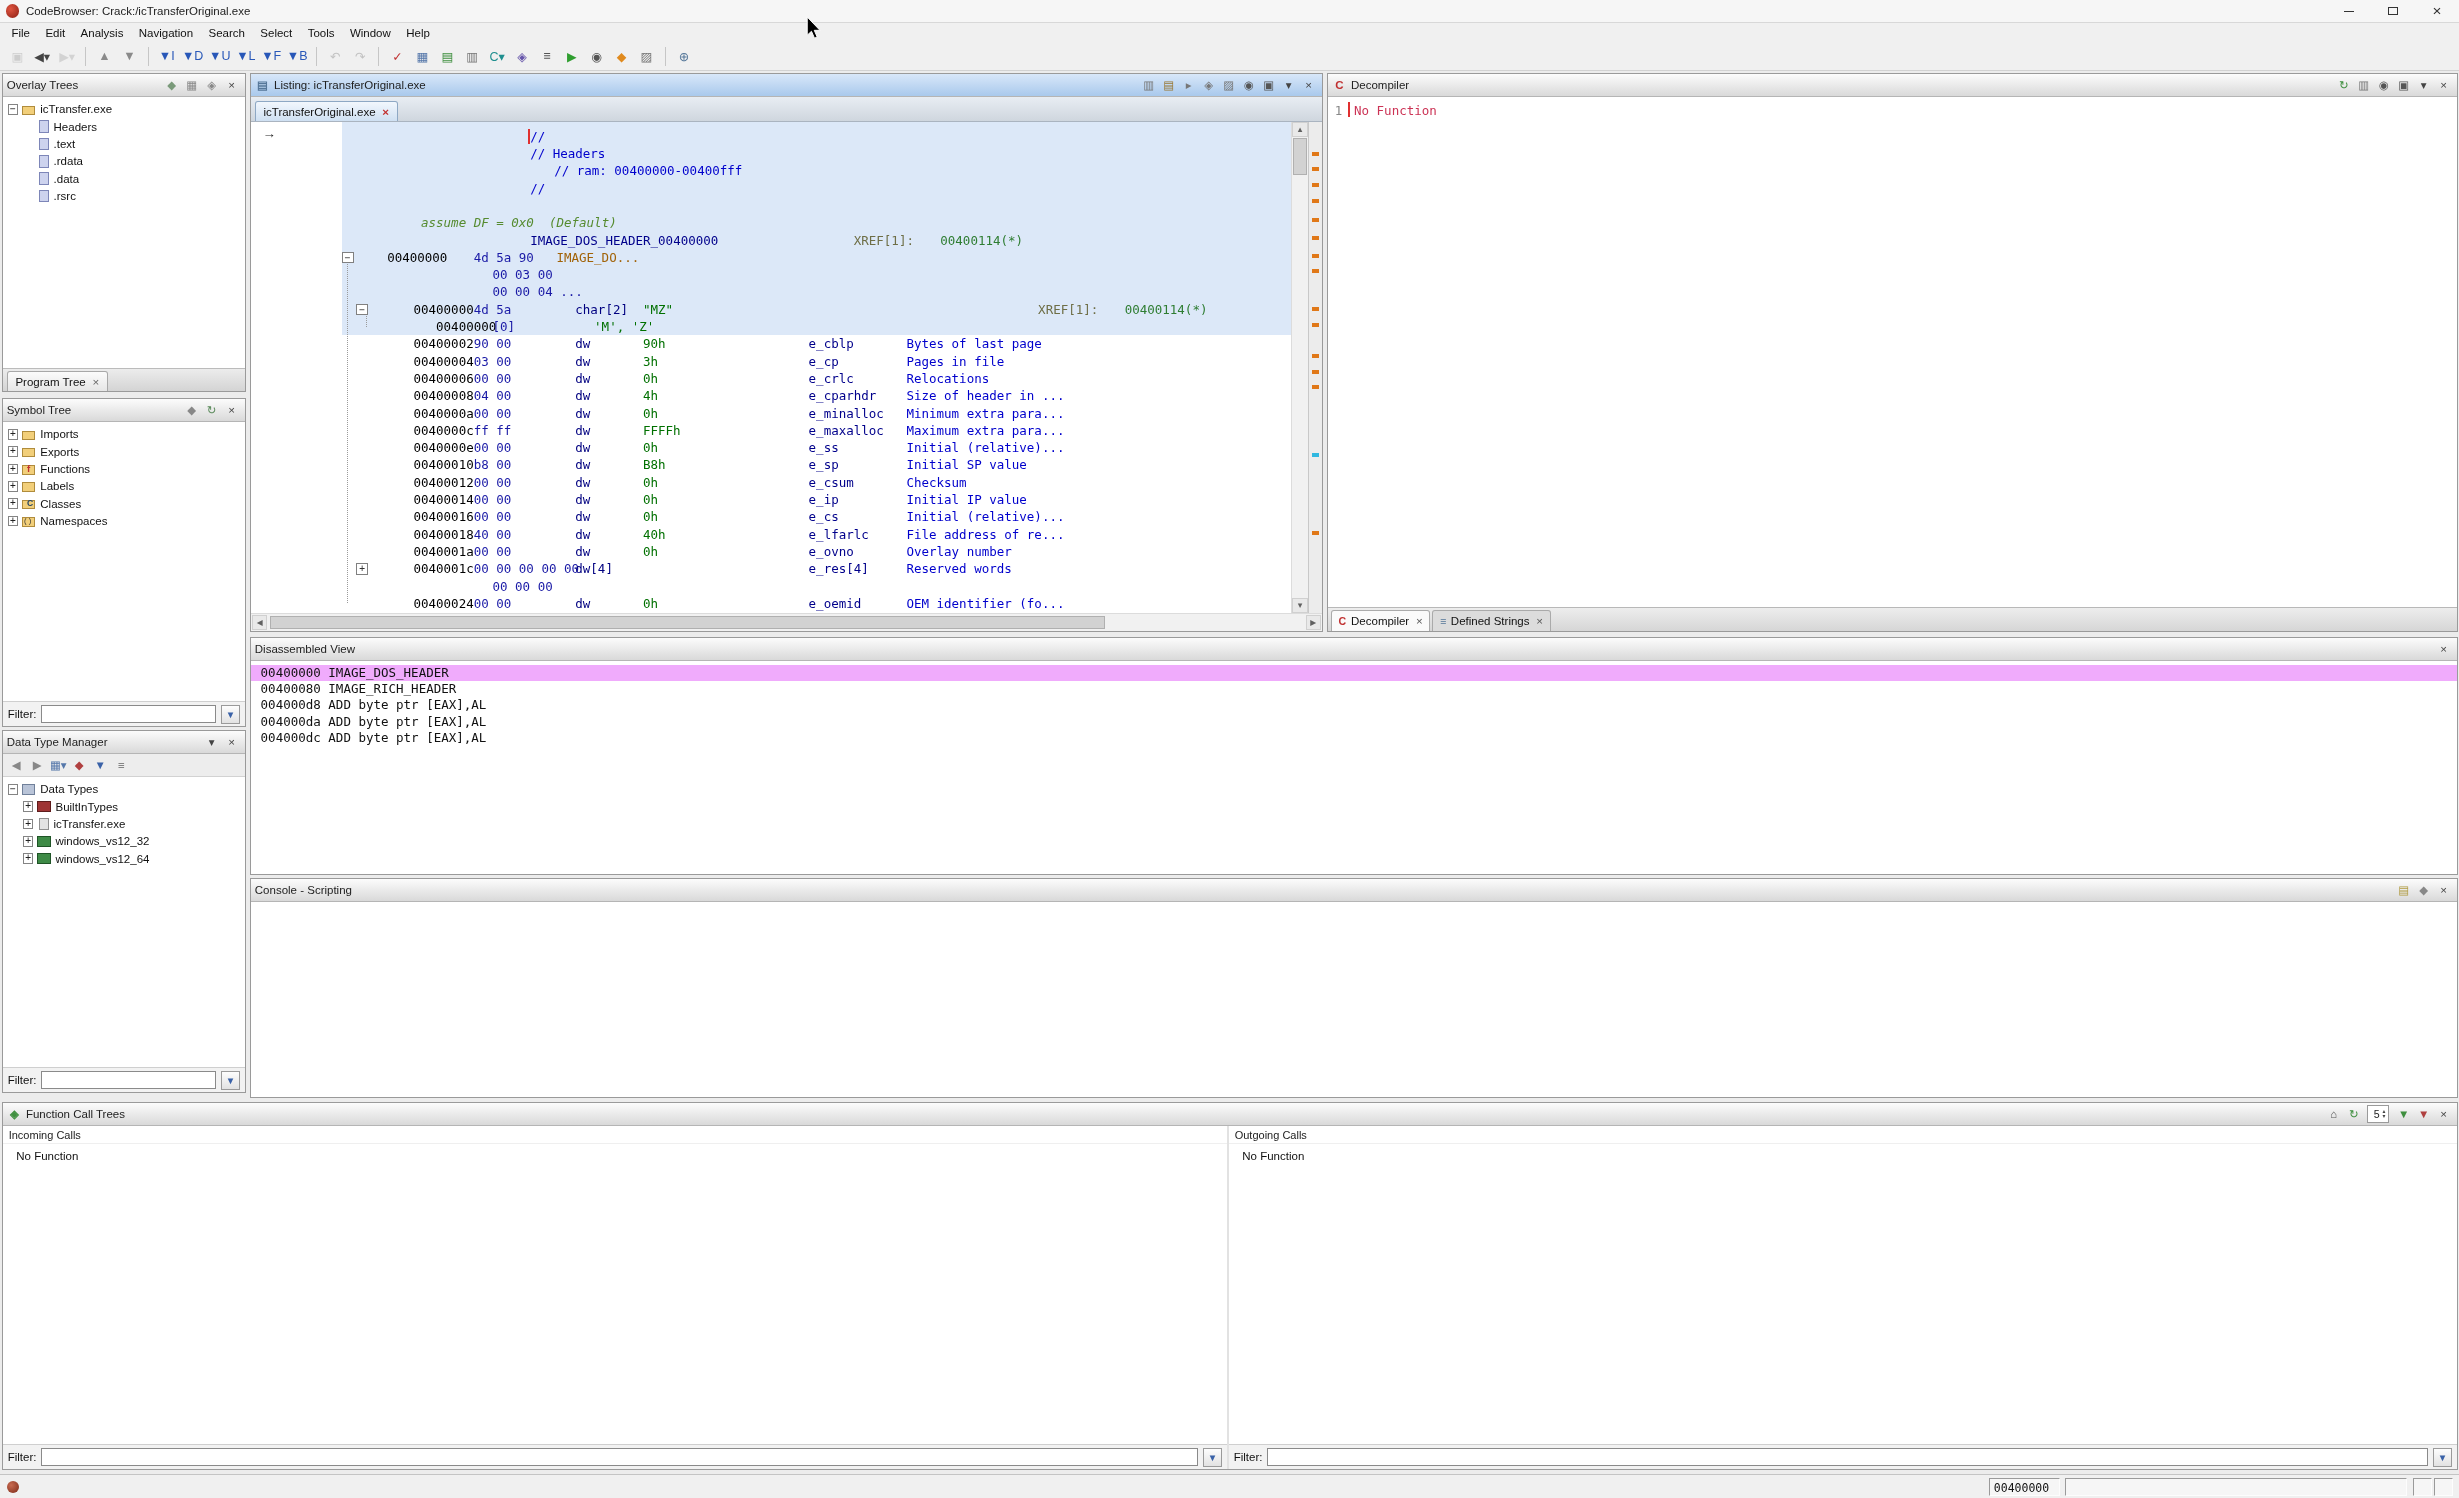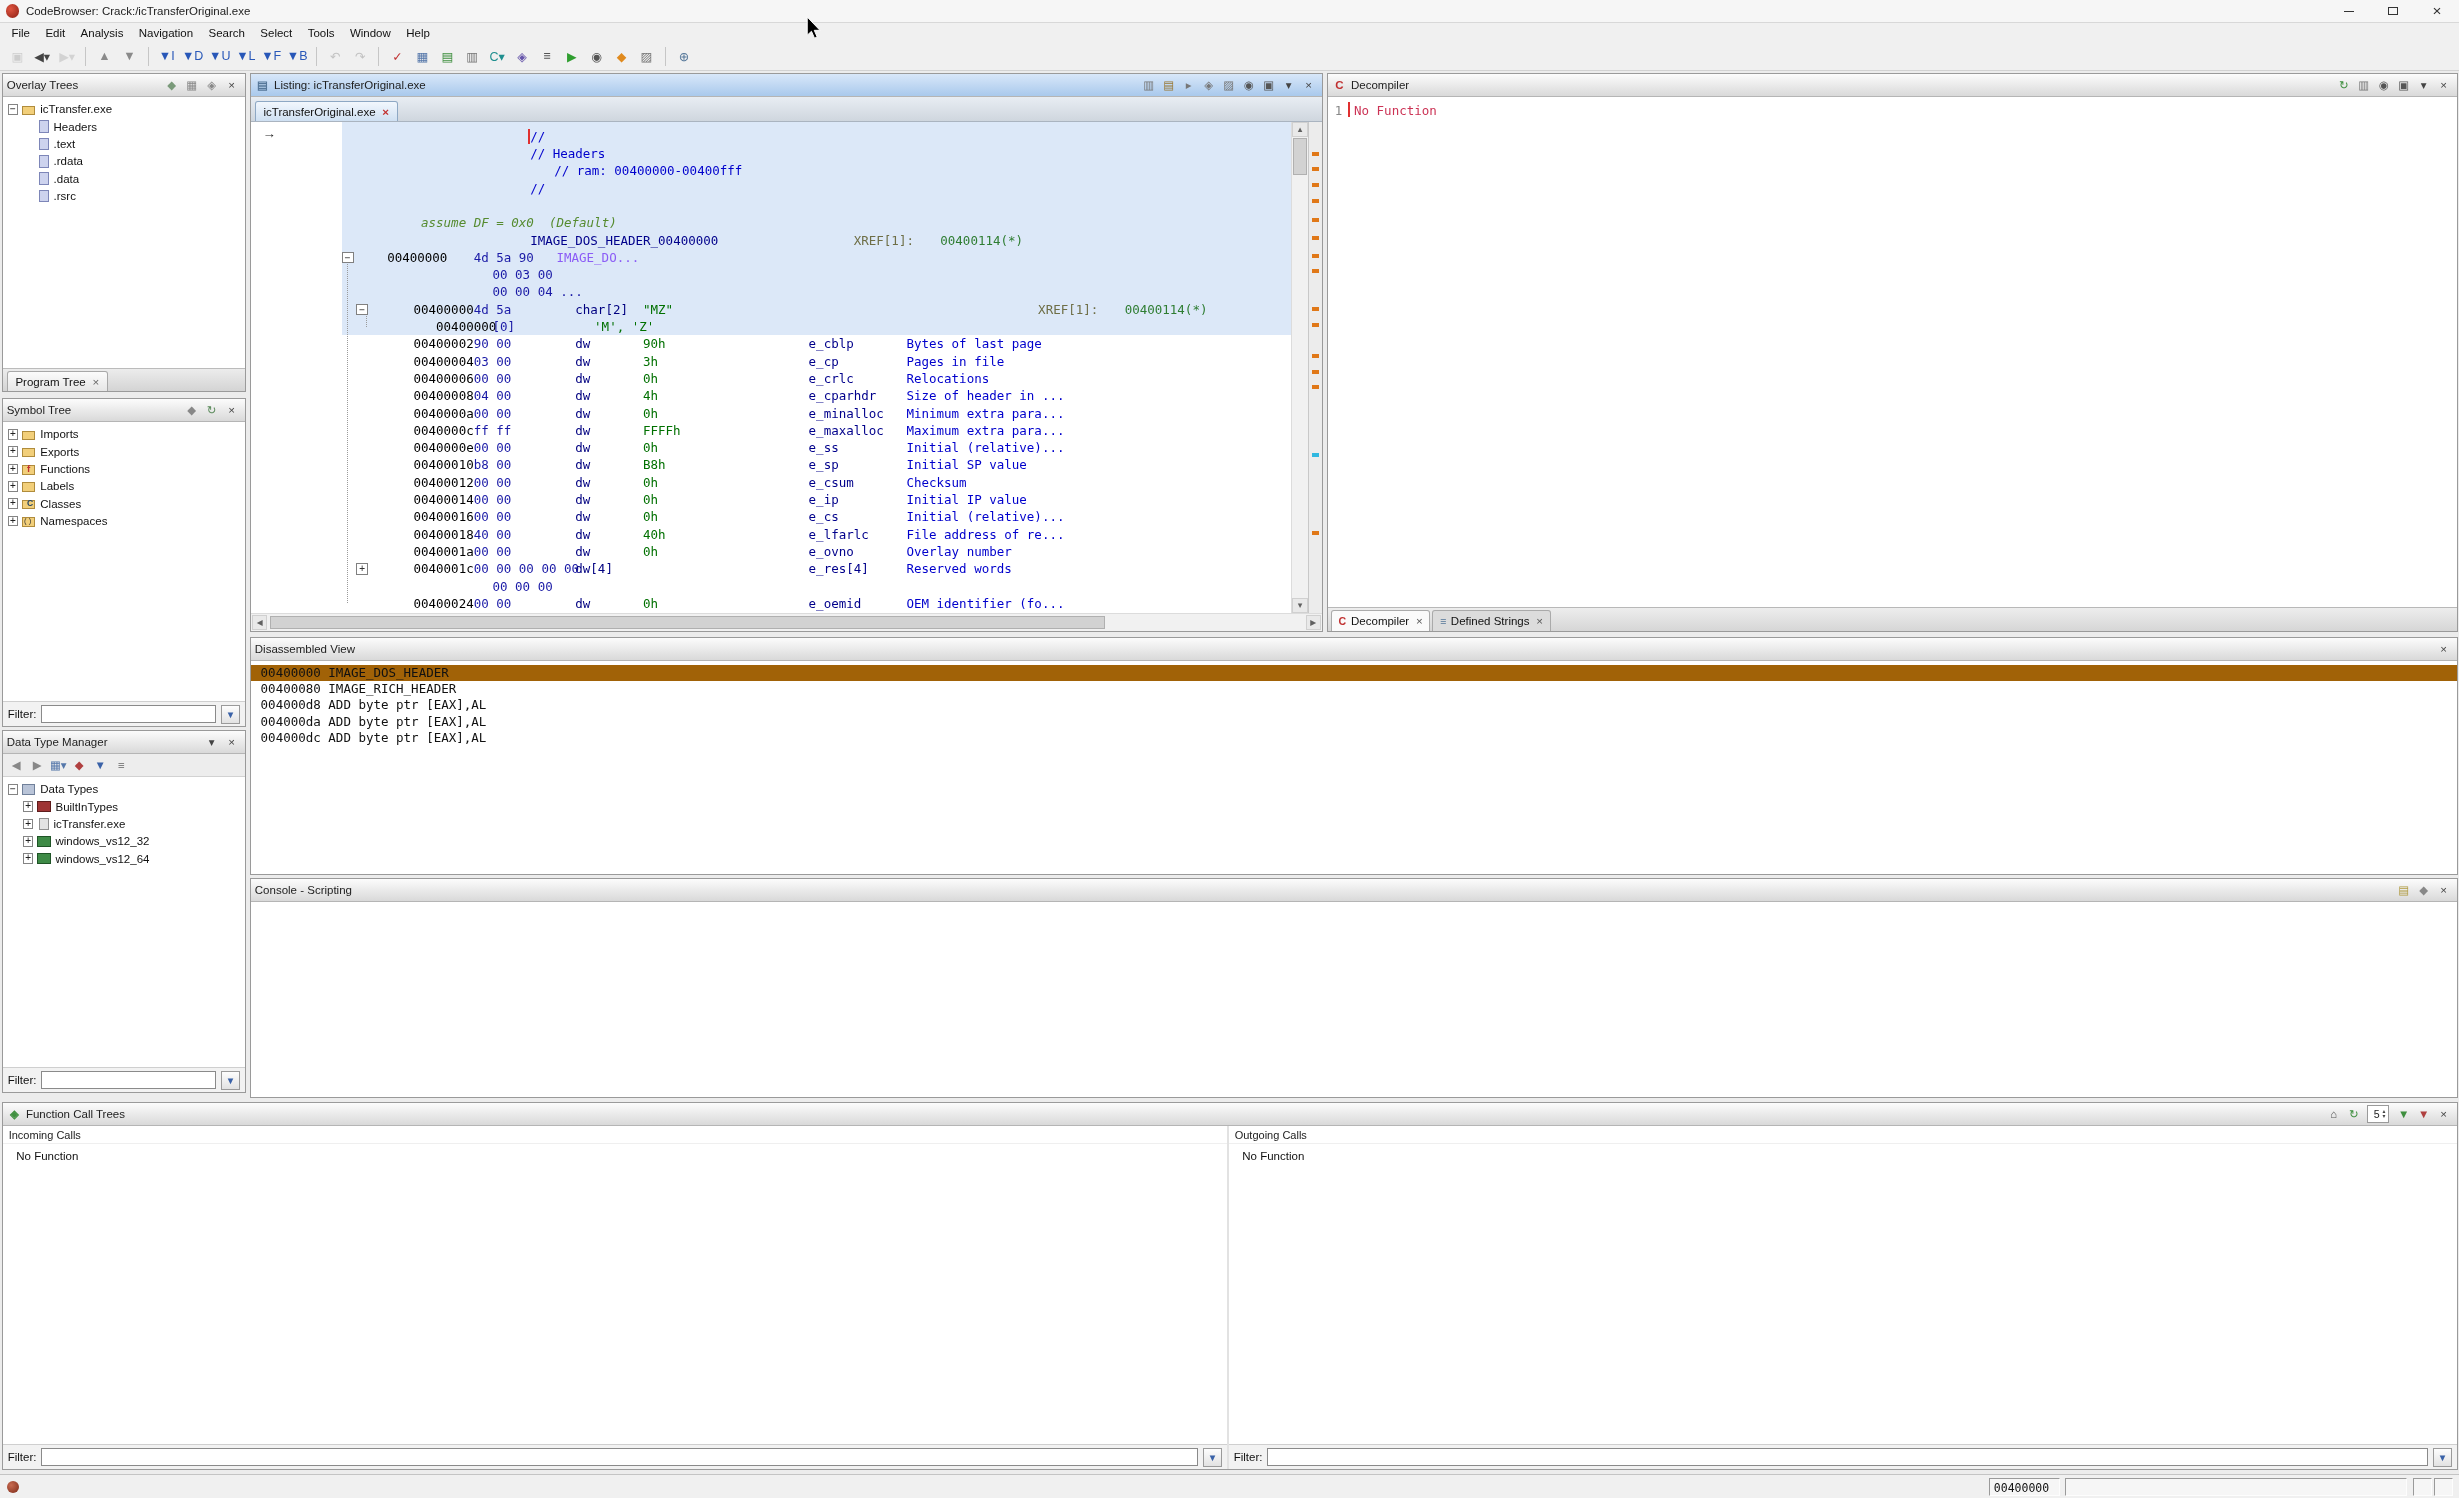--- a/index.html
+++ b/index.html
@@ -90,21 +90,21 @@
 .c-bytes{color:#1a1aa6}
 .c-mnem{color:#000080}
 .c-val{color:#007000}
 .c-field{color:#00008b}
 .c-com{color:#0000cc}
 .c-str{color:#007000}
 .c-label{color:#00008b}
 .c-xrefh{color:#6e6e46}
 .c-xref{color:#2e7d32}
 .c-assume{color:#558b2f;font-style:italic}
-.c-preview{color:#8b5cf6}
+.c-preview{color:#a16207}
 .vscroll{width:16.3px;flex:none;background:#f1f1f1;border-left:1px solid #dcdcdc;position:relative}
 .sbtn{position:absolute;left:0;right:0;height:15.4px;display:flex;align-items:center;justify-content:center;font-size:7.7px;color:#606060;background:#e9e9e9;border:1px solid #d0d0d0}
 .sbtn.up{top:0}.sbtn.down{bottom:0}
 .vthumb{position:absolute;left:1px;right:1px;top:16.3px;height:37px;background:#d2d2d2;border:1px solid #b0b0b0}
 .overview{width:14.4px;flex:none;background:#ececec;border-left:1px solid #c8c8c8;position:relative}
 .ovmark{position:absolute;left:2.9px;width:7.7px;height:3.8px}
 .hscroll{position:absolute;left:0;right:0;bottom:0;height:18px;background:#f1f1f1;border-top:1px solid #dcdcdc}
 .hbtn{position:absolute;top:1px;width:15.4px;height:15.4px;display:flex;align-items:center;justify-content:center;font-size:7.7px;color:#606060;background:#e9e9e9;border:1px solid #d0d0d0}
 .hbtn.left{left:1px}.hbtn.right{right:1px}
 .hthumb{position:absolute;top:1.9px;left:19px;width:78%;height:13.4px;background:#d2d2d2;border:1px solid #b0b0b0}
@@ -118,21 +118,21 @@
 .decomp-tabstrip{position:absolute;left:0;right:0;bottom:0;height:24px;background:linear-gradient(#ededed,#d6d6d6);border-top:1px solid #b8b8b8;display:flex;align-items:flex-end;padding-left:2.9px;gap:1.9px}
 .dtab{display:inline-flex;align-items:center;height:21px;padding:0 6.7px;font-size:11.5px;border:1px solid #aaa;border-bottom:none;background:#dcdcdc;border-radius:2.9px 2.9px 0 0}
 .dtab.active{background:#fafafa}
 .dtab-icon{margin-right:4.8px;font-size:10.6px;font-weight:bold}
 .dtab-close{margin-left:6.7px;color:#555}
 
 
 #disasm-panel{left:250px;top:637px;width:2208px;height:238px}
 .disasm-rows{position:absolute;left:0;right:0;top:23px;bottom:0;background:#fff;font-family:"DejaVu Sans Mono",monospace;font-size:12.5px;padding-top:3.8px}
 .drow{height:16.3px;line-height:16.3px;padding-left:9.6px;white-space:pre}
-.drow.hl{background:#a16207}
+.drow.hl{background:#f0abfc}
 #console-panel{left:250px;top:878px;width:2208px;height:220px}
 .console-body{position:absolute;left:0;right:0;top:23px;bottom:0;background:#fff}
 
 
 #fct-panel{left:1.9px;top:1102px;width:2456px;height:368px}
 .fct-body{position:absolute;left:0;right:0;top:23px;bottom:0;display:flex;background:#fff}
 .fct-pane{display:flex;flex-direction:column;background:#fff}
 .fct-pane.in{width:1226px;flex:none;border-right:2.9px solid #e2e2e2}
 .fct-pane.out{flex:1}
 .fct-pane-label{height:18px;padding:2.9px 5.8px 0;font-size:11px;color:#222;border-bottom:1px solid #efefef}

